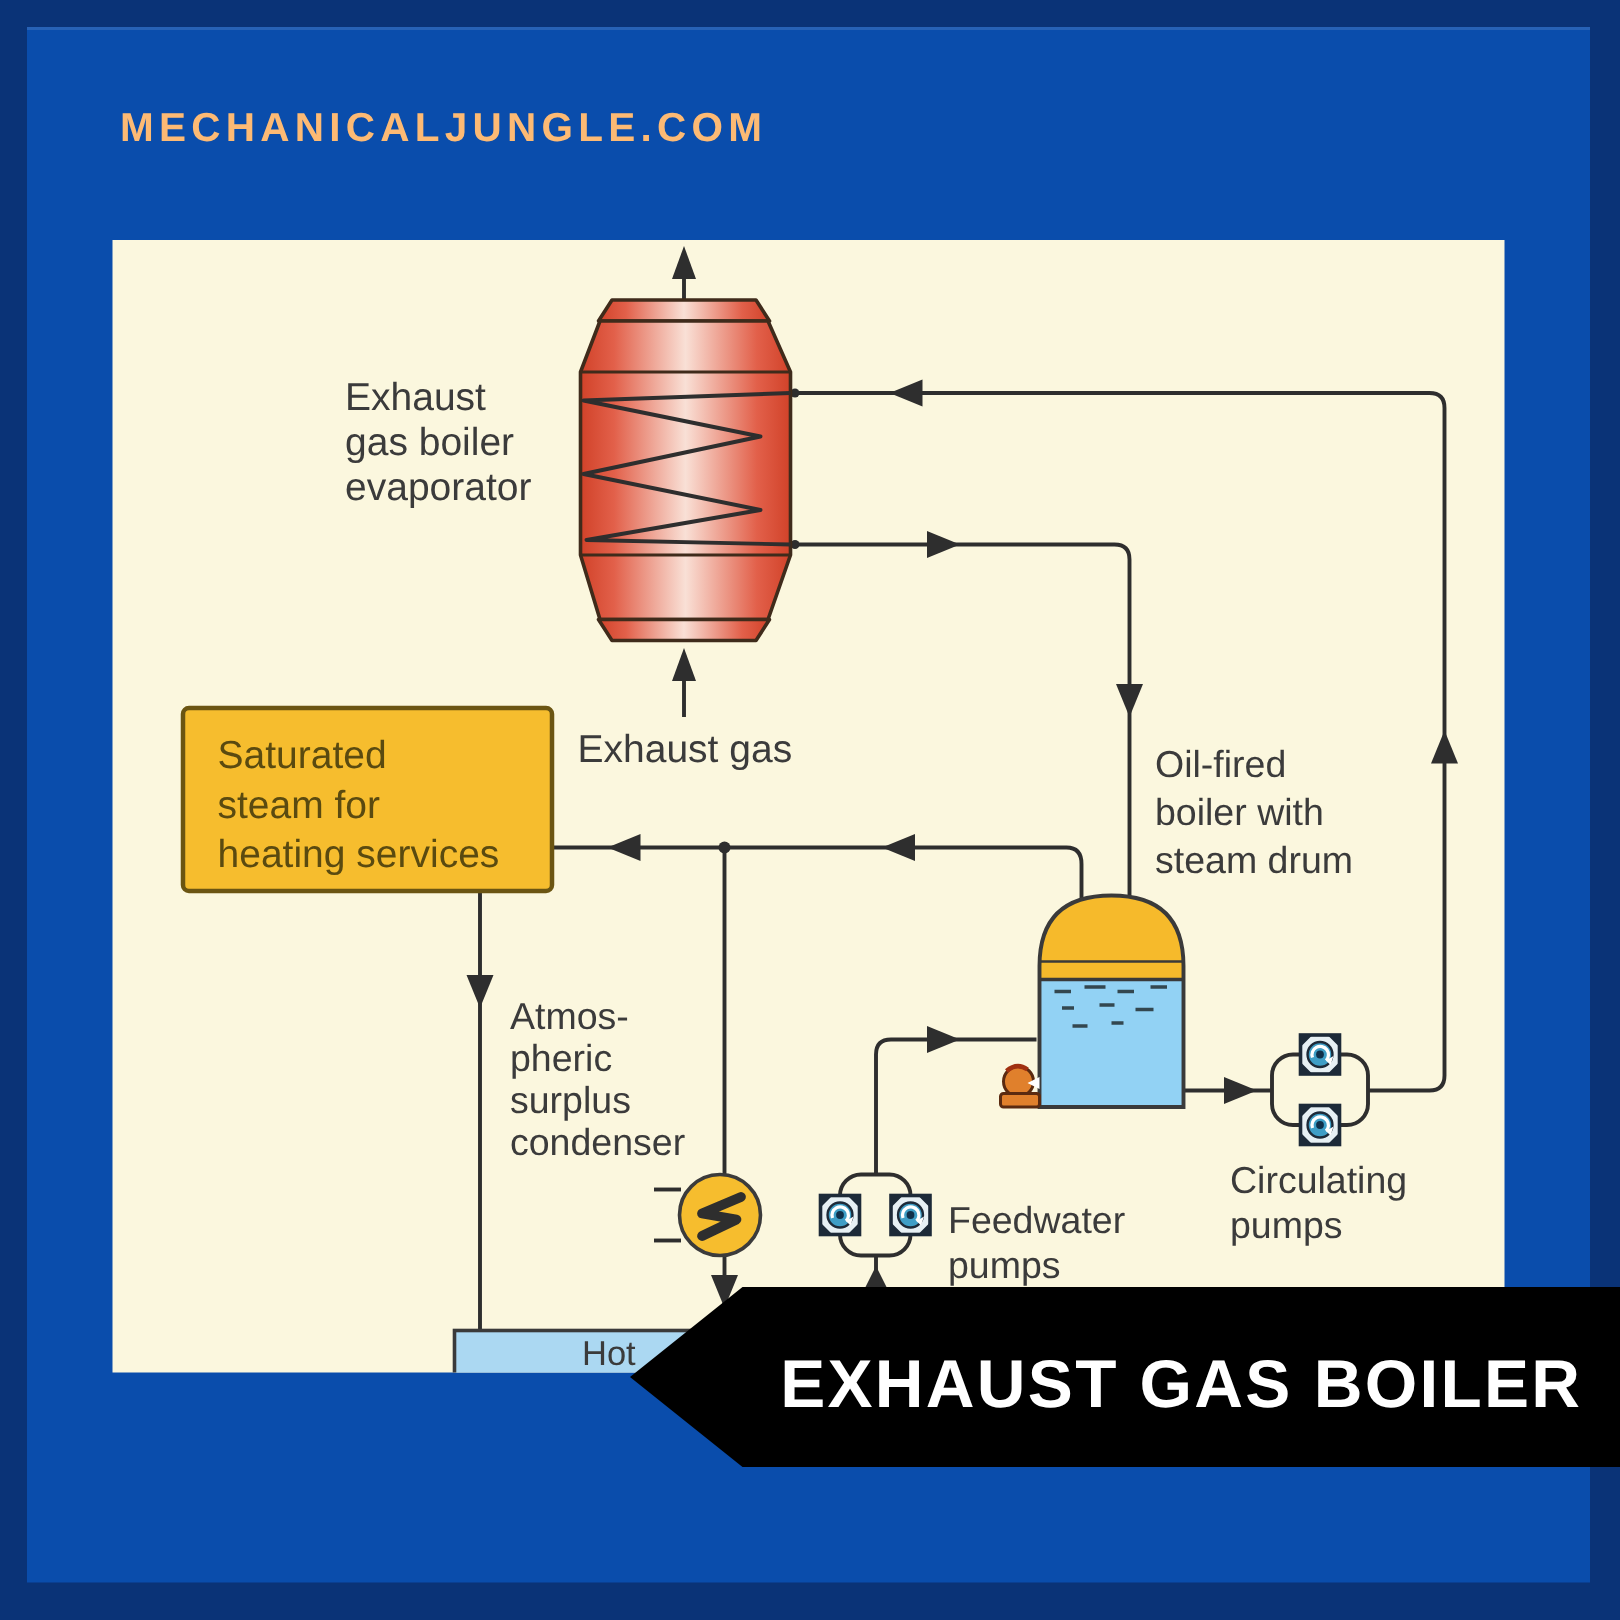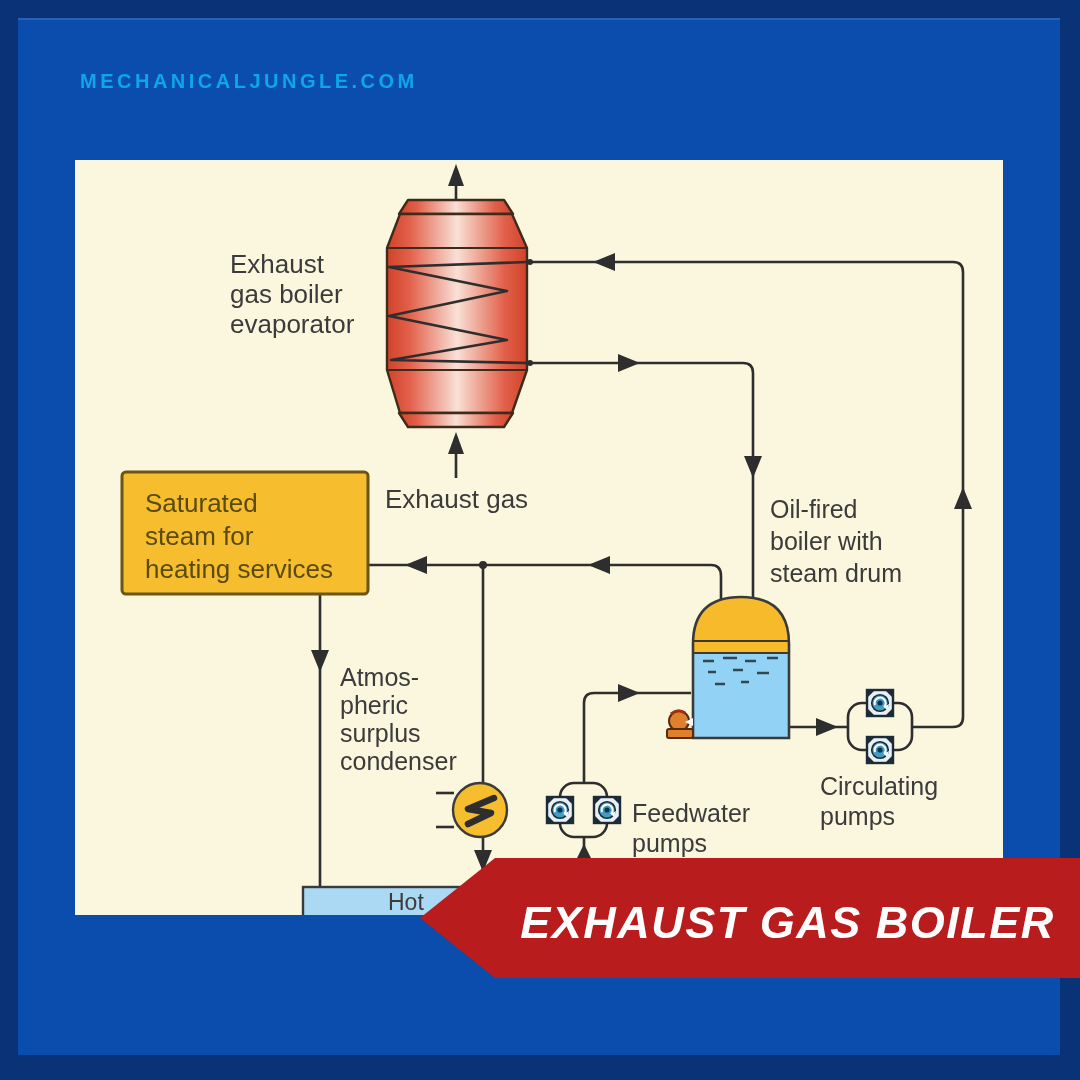--- a/index.html
+++ b/index.html
@@ -8,34 +8,33 @@
     background:#0a3377;
     font-family:"Liberation Sans", sans-serif;
   }
   .inner-panel{
     position:absolute;left:18px;top:18px;width:1042px;height:1037px;
     background:#0a4dac;
     box-shadow:inset 0 2px 0 rgba(255,255,255,.12);
   }
   .site-title{
     position:absolute;left:80px;top:70px;
-    color:#0ea5e9;font-size:20px;font-weight:bold;letter-spacing:3.5px;
+    color:#fdba74;font-size:27px;font-weight:bold;letter-spacing:3.5px;
   }
   .diagram-panel{
     position:absolute;left:75px;top:160px;width:928px;height:755px;
     background:#fbf7de;
   }
   .diagram-panel svg{display:block;}
   .title-banner{
     position:absolute;left:400px;top:858px;width:680px;height:120px;
-    background:#b91c1c;
+    background:#000000;
     clip-path:polygon(95px 0px,680px 0px,680px 120px,95px 120px,20px 60px);
     display:flex;align-items:center;justify-content:center;
     z-index:5;
-    font-style:italic;
   }
   .title-banner .banner-text{
     padding-left:95px;padding-top:10px;
     color:#ffffff;font-size:45px;font-weight:800;letter-spacing:1.5px;
     white-space:nowrap;
   }
   text.lbl{fill:#3b3b3b;font-size:25px;font-family:"Liberation Sans",sans-serif;}
   text.lbl-lg{fill:#3b3b3b;font-size:26px;font-family:"Liberation Sans",sans-serif;}
   text.lbl-box{fill:#5a4a10;font-size:26px;font-family:"Liberation Sans",sans-serif;}
   text.lbl-sm{fill:#3b3b3b;font-size:23px;font-family:"Liberation Sans",sans-serif;}

